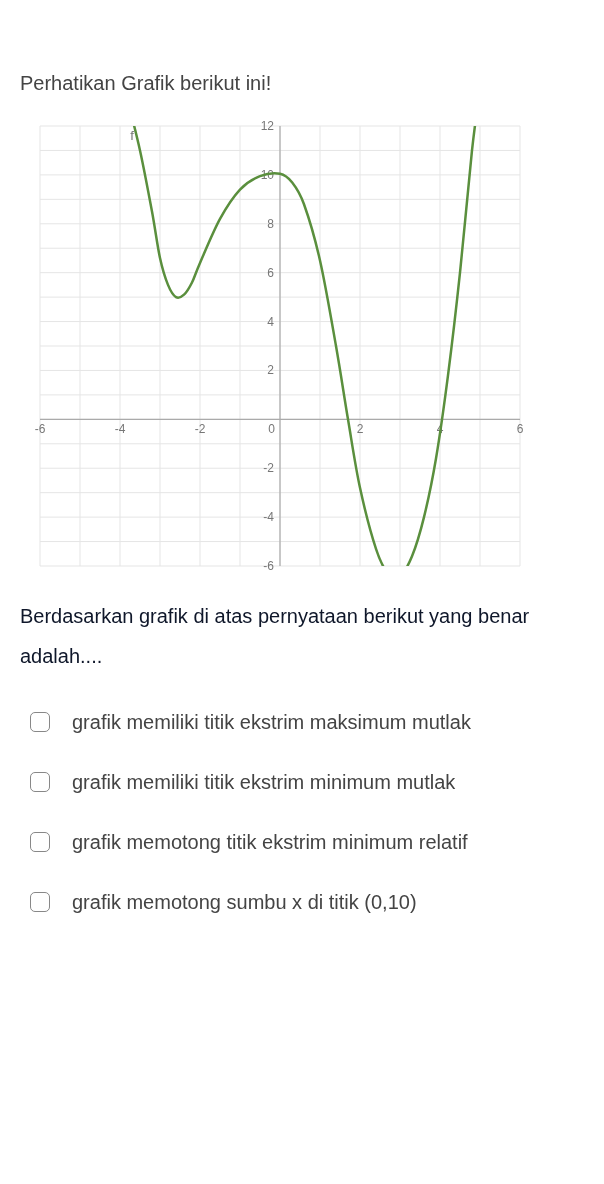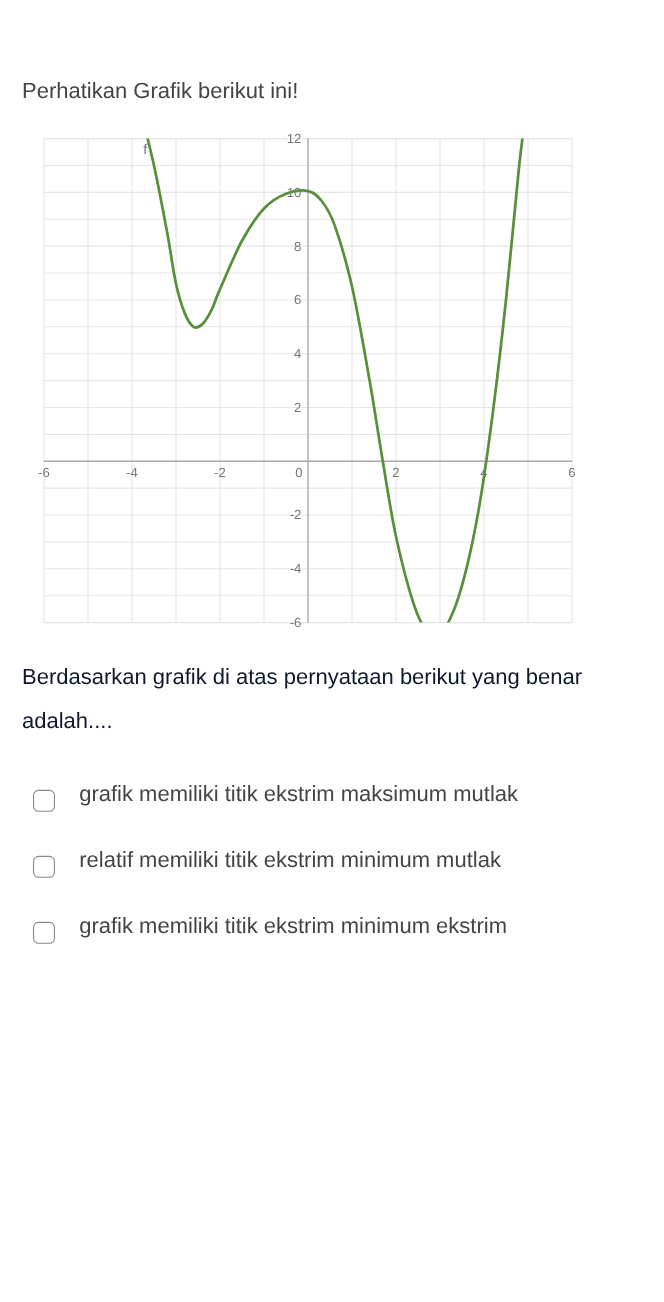--- a/index.html
+++ b/index.html
@@ -54,21 +54,21 @@
     font-size: 20px;
     color: #0f172a;
     line-height: 2;
     margin: 16px 0 30px 0;
   }
   .options {
     padding-left: 10px;
   }
   .option {
     display: flex;
-    align-items: flex-end;
+    align-items: center;
     margin-bottom: 28px;
     gap: 22px;
   }
   .checkbox {
     flex: 0 0 20px;
     width: 20px;
     height: 20px;
     border: 1.5px solid #888;
     border-radius: 5px;
     background: #fff;
@@ -149,19 +149,23 @@
 
 <div class="question-body">Berdasarkan grafik di atas pernyataan berikut yang benar adalah....</div>
 
 <div class="options">
   <div class="option">
     <div class="checkbox"></div>
     <div class="option-text">grafik memiliki titik ekstrim maksimum mutlak</div>
   </div>
   <div class="option">
     <div class="checkbox"></div>
-    <div class="option-text">relatif memiliki titik ekstrim minimum mutlak</div>
+    <div class="option-text">grafik memiliki titik ekstrim minimum mutlak</div>
   </div>
   <div class="option">
     <div class="checkbox"></div>
-    <div class="option-text">grafik memiliki titik ekstrim minimum ekstrim</div>
+    <div class="option-text">grafik memotong titik ekstrim minimum relatif</div>
+  </div>
+  <div class="option">
+    <div class="checkbox"></div>
+    <div class="option-text">grafik memotong sumbu x di titik (0,10)</div>
   </div>
 </div>
 
 </body></html>

